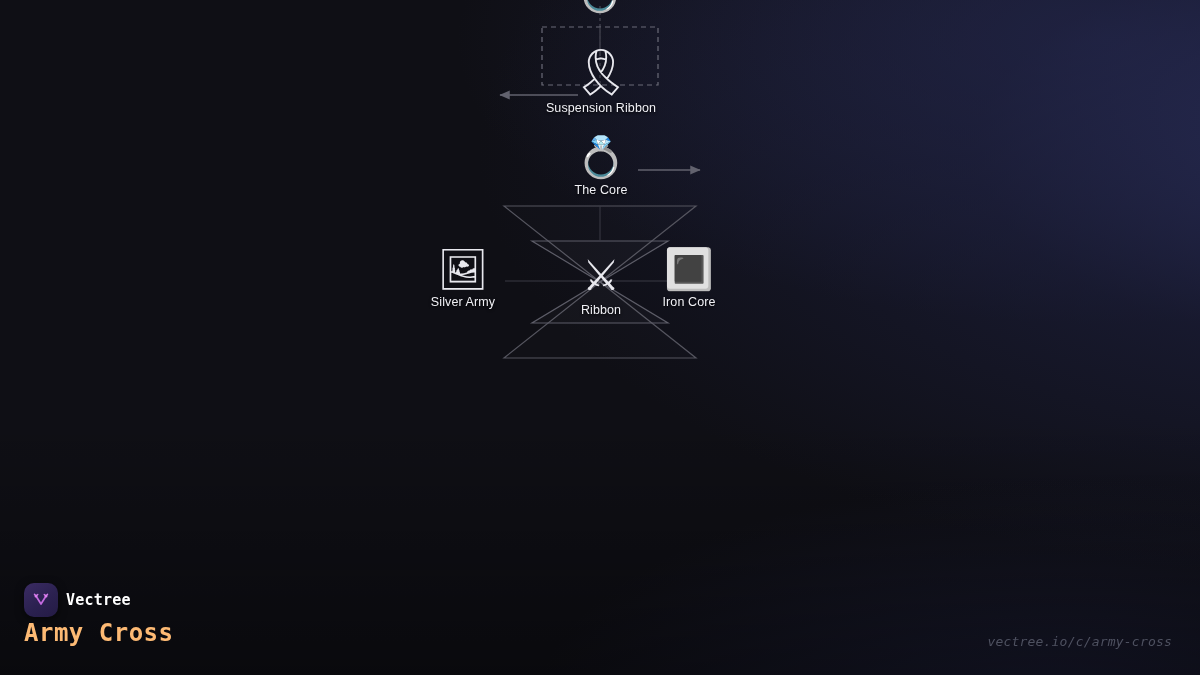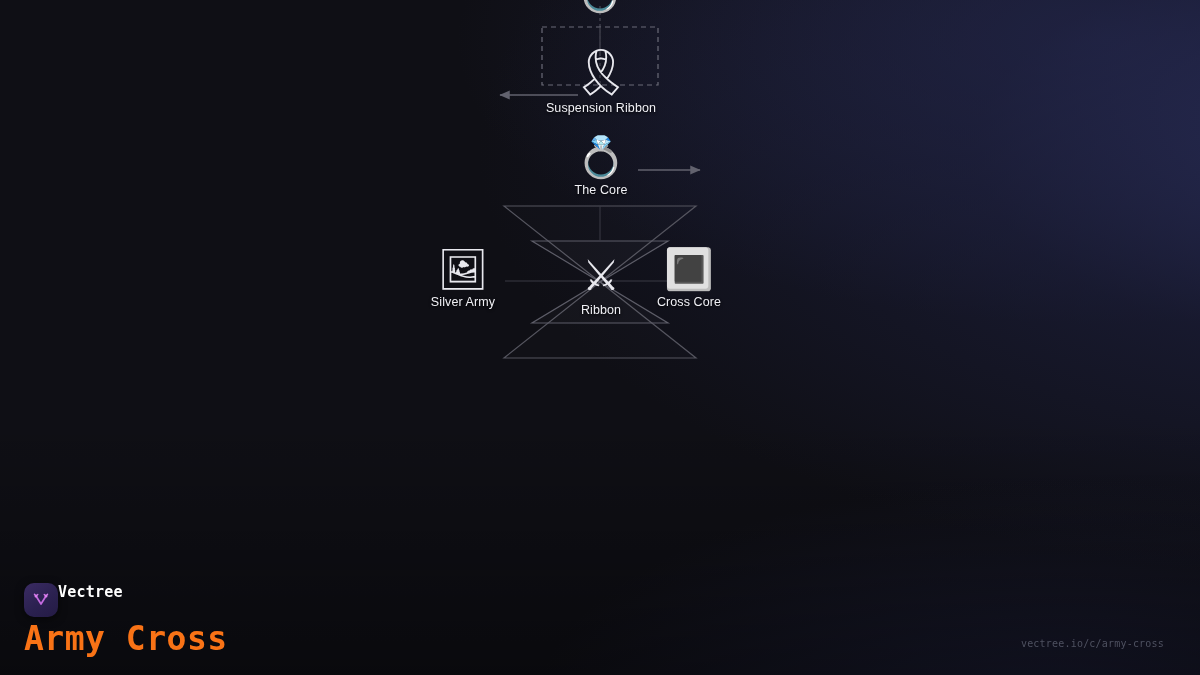--- a/index.html
+++ b/index.html
@@ -67,52 +67,53 @@
 
   
   #footer{
     position:absolute;
     left:0; right:0; bottom:0;
     height:110px;
   }
   #brand{
     position:absolute;
     left:24px; top:18px;
-    display:flex; align-items:flex-start; gap:0;
+    display:flex; align-items:center; gap:8px;
   }
   #brand-logo{
     width:34px; height:34px;
     border-radius:10px;
     background:linear-gradient(145deg,#3b2b63 0%,#2b2150 55%,#241b45 100%);
     display:flex; align-items:center; justify-content:center;
     box-shadow:0 2px 8px rgba(0,0,0,0.55);
   }
   #brand-name{
     font-family:"DejaVu Sans Mono", monospace;
     font-size:15px;
     font-weight:700;
     color:#ffffff;
     letter-spacing:0.2px;
   }
   #page-title{
     position:absolute;
     left:24px; top:54px;
     font-family:"DejaVu Sans Mono", monospace;
-    font-size:33px;
+    font-size:24px;
     font-weight:700;
-    color:#f97316;
+    color:#fdba74;
     letter-spacing:0.5px;
   }
   #footer-url{
     position:absolute;
-    right:36px; bottom:26px;
+    right:28px; bottom:26px;
     font-family:"DejaVu Sans Mono", monospace;
-    font-size:10px;
+    font-size:13px;
     color:#4e5160;
     letter-spacing:0.2px;
+    font-style:italic;
   }
 </style>
 </head>
 <body>
 
 <div id="bg-base"></div>
 <div id="bg-glow-right"></div>
 <div id="bg-glow-bottom"></div>
 <div id="bg-vignette"></div>
 
@@ -165,21 +166,21 @@
     <div class="node-label">Silver Army</div>
   </div>
 
   <div class="node" id="node-emblems" style="left:601px; top:286px;">
     <div class="node-icon">⚔</div>
     <div class="node-label">Ribbon</div>
   </div>
 
   <div class="node" id="node-iron" style="left:689px; top:279px;">
     <div class="node-icon">🔳</div>
-    <div class="node-label">Cross Core</div>
+    <div class="node-label">Iron Core</div>
   </div>
 </div>
 
 <div id="footer">
   <div id="brand">
     <div id="brand-logo">
       <svg width="20" height="20" viewBox="0 0 20 20">
         <path d="M5 6 L10 14 L15 6" fill="none" stroke="#c46ae0" stroke-width="1.7" stroke-linecap="round" stroke-linejoin="round"></path>
         <path d="M5 6 L3.4 4.2 M5 6 L6.8 4.4 M15 6 L13.2 4.4 M15 6 L16.6 4.2" fill="none" stroke="#d07ae8" stroke-width="1.3" stroke-linecap="round"></path>
         <circle cx="5" cy="6" r="1.5" fill="#e07ff0"></circle>

